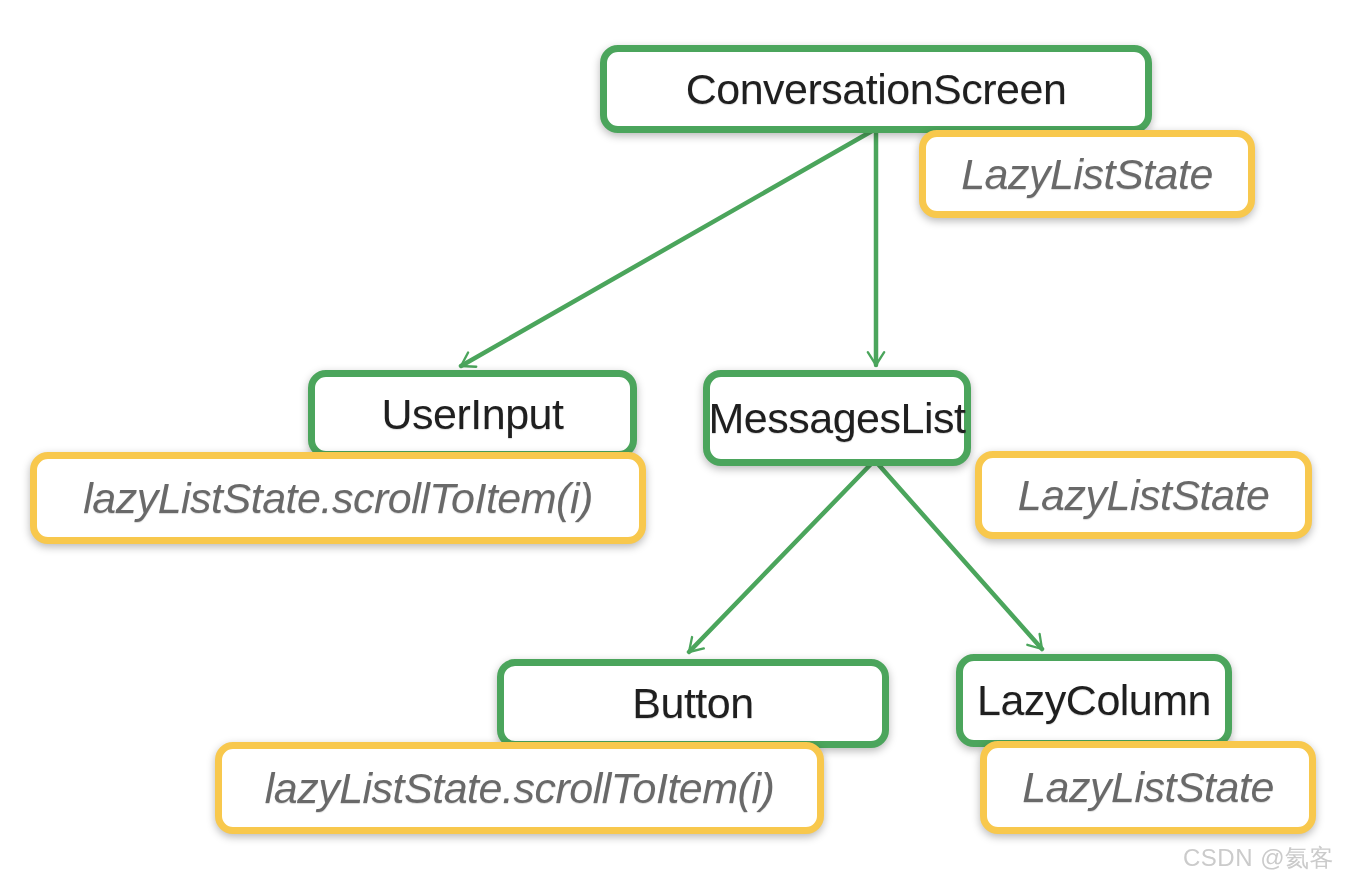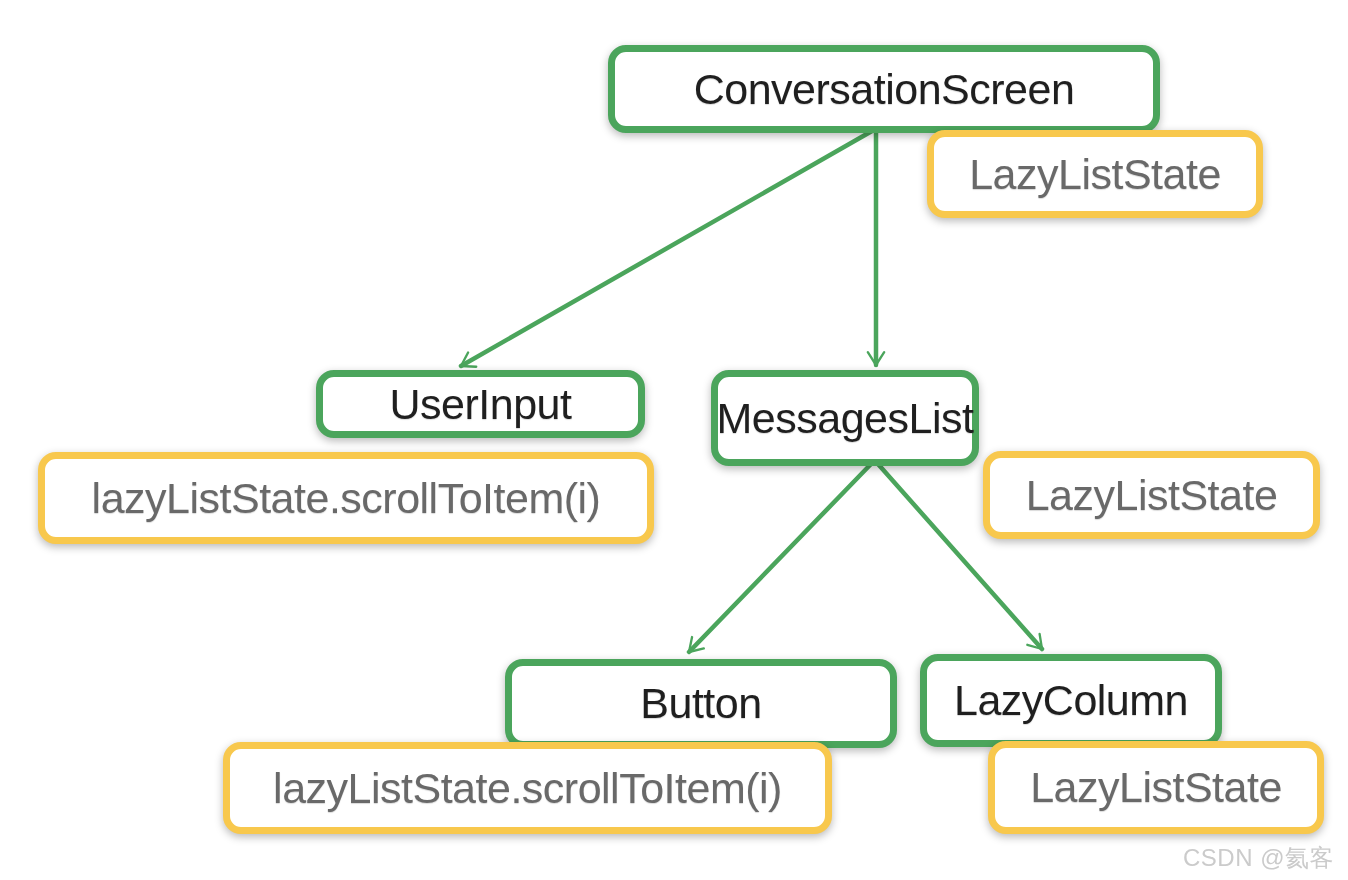--- a/index.html
+++ b/index.html
@@ -43,29 +43,29 @@
   .node{
     position:absolute;
     box-sizing:border-box;
     background:var(--node-fill);
     border-radius:18px;
     display:flex;
     align-items:center;
     justify-content:center;
     box-shadow:0 3px 8px rgba(0,0,0,0.28);
     white-space:nowrap;
-    margin-left:8px;
   }
   .node.composable{
     border:7px solid var(--composable-border);
     z-index:1;
   }
   .node.state{
     border:7px solid var(--state-border);
     z-index:2;
+    font-style:italic;
   }
   .node-label{
     font-size:43px;
     letter-spacing:-0.5px;
     line-height:1;
     padding:0 14px;
     text-shadow:0 1px 1px rgba(0,0,0,0.15);
   }
   .composable .node-label{ color:var(--composable-text); }
   .state .node-label{ color:var(--state-text); }
@@ -94,33 +94,33 @@
     <line class="edge" x1="872" y1="131" x2="461" y2="366" marker-end="url(#chevron)"></line>
     <line class="edge" x1="876" y1="131" x2="876" y2="365" marker-end="url(#chevron)"></line>
     <line class="edge" x1="871" y1="464" x2="689" y2="652" marker-end="url(#chevron)"></line>
     <line class="edge" x1="878" y1="464" x2="1042" y2="649" marker-end="url(#chevron)"></line>
   </svg>
 
   <div class="node composable" style="left:600px;top:45px;width:552px;height:88px">
     <span class="node-label">ConversationScreen</span>
   </div>
 
-  <div class="node composable" style="left:308px;top:370px;width:329px;height:68px">
+  <div class="node composable" style="left:308px;top:370px;width:329px;height:88px">
     <span class="node-label">UserInput</span>
   </div>
 
   <div class="node composable" style="left:703px;top:370px;width:268px;height:96px">
     <span class="node-label">MessagesList</span>
   </div>
 
   <div class="node composable" style="left:497px;top:659px;width:392px;height:89px">
     <span class="node-label">Button</span>
   </div>
 
-  <div class="node composable" style="left:912px;top:654px;width:302px;height:93px">
+  <div class="node composable" style="left:956px;top:654px;width:276px;height:93px">
     <span class="node-label">LazyColumn</span>
   </div>
 
   <div class="node state" style="left:919px;top:130px;width:336px;height:88px">
     <span class="node-label">LazyListState</span>
   </div>
 
   <div class="node state" style="left:30px;top:452px;width:616px;height:92px">
     <span class="node-label">lazyListState.scrollToItem(i)</span>
   </div>

